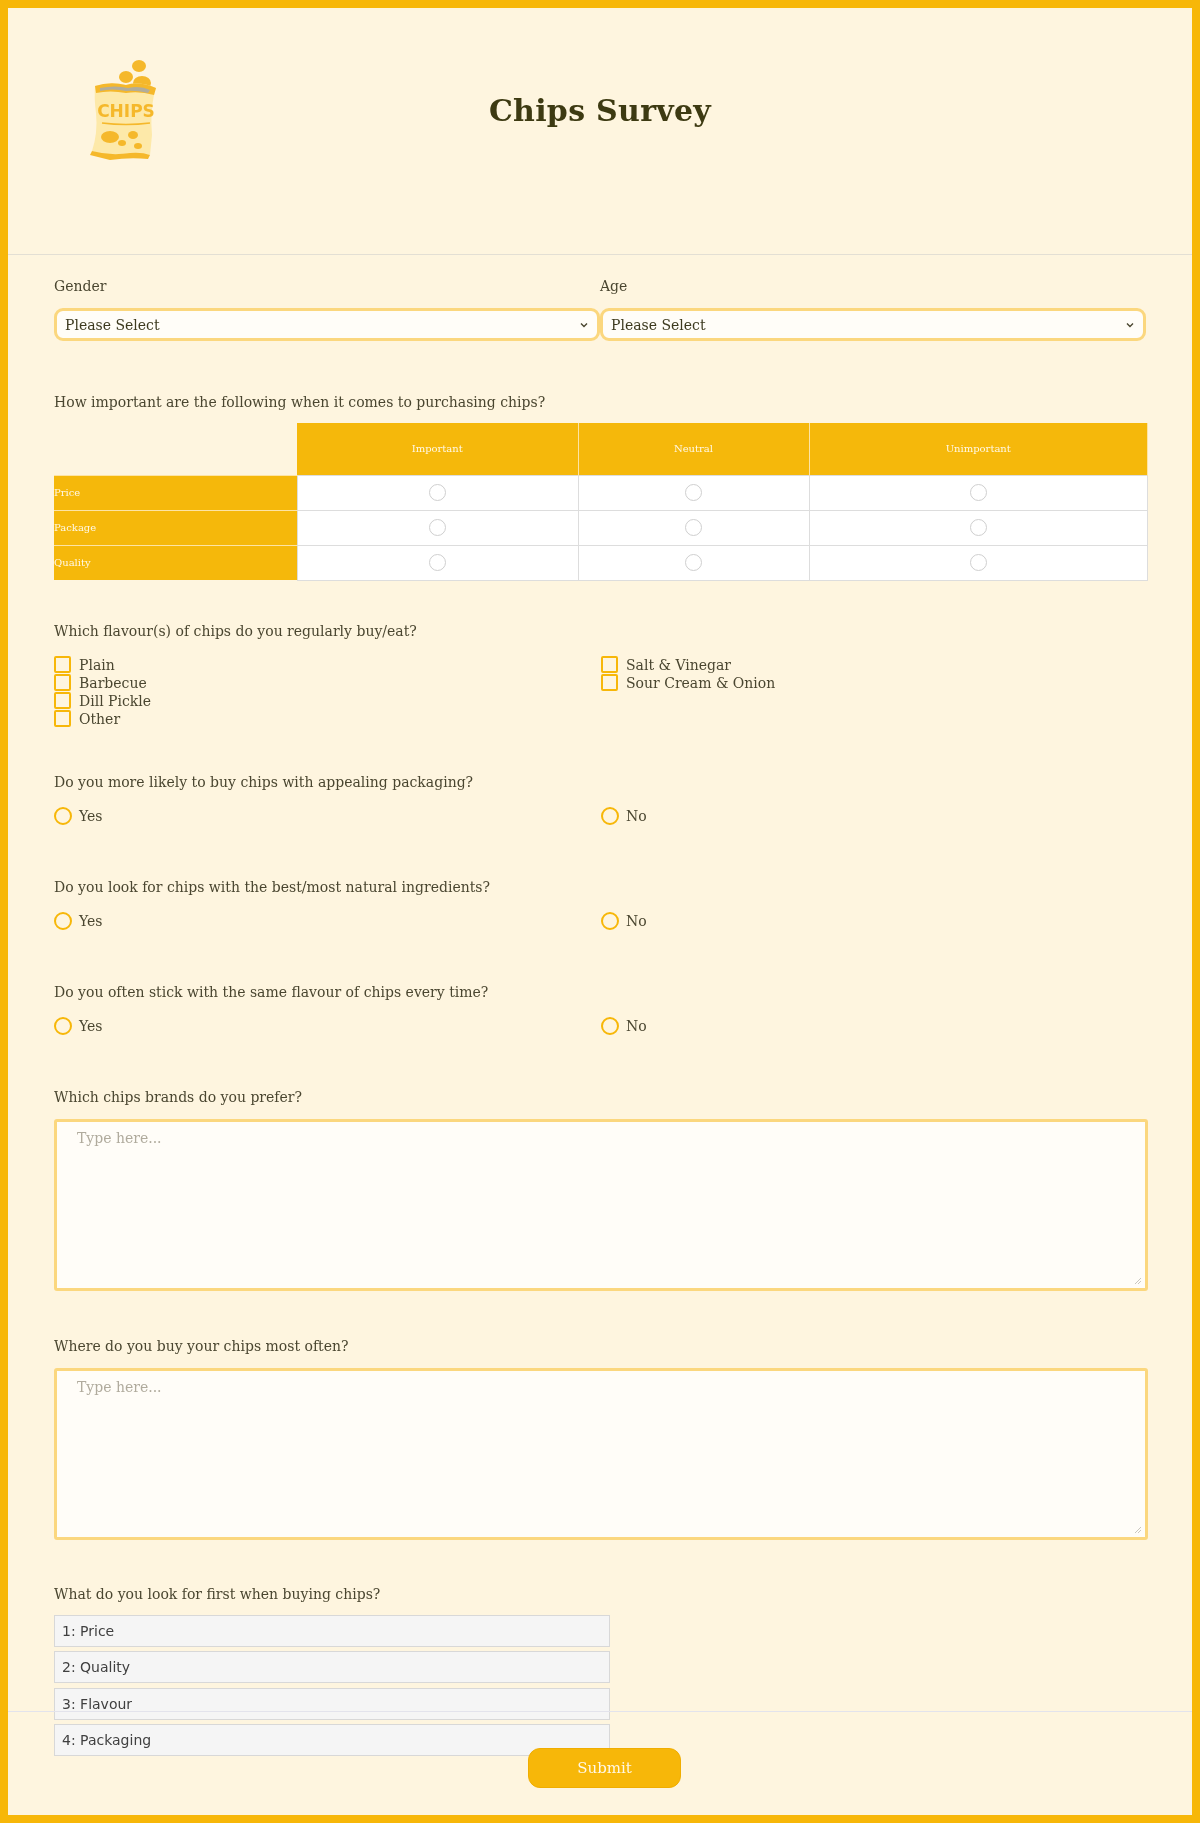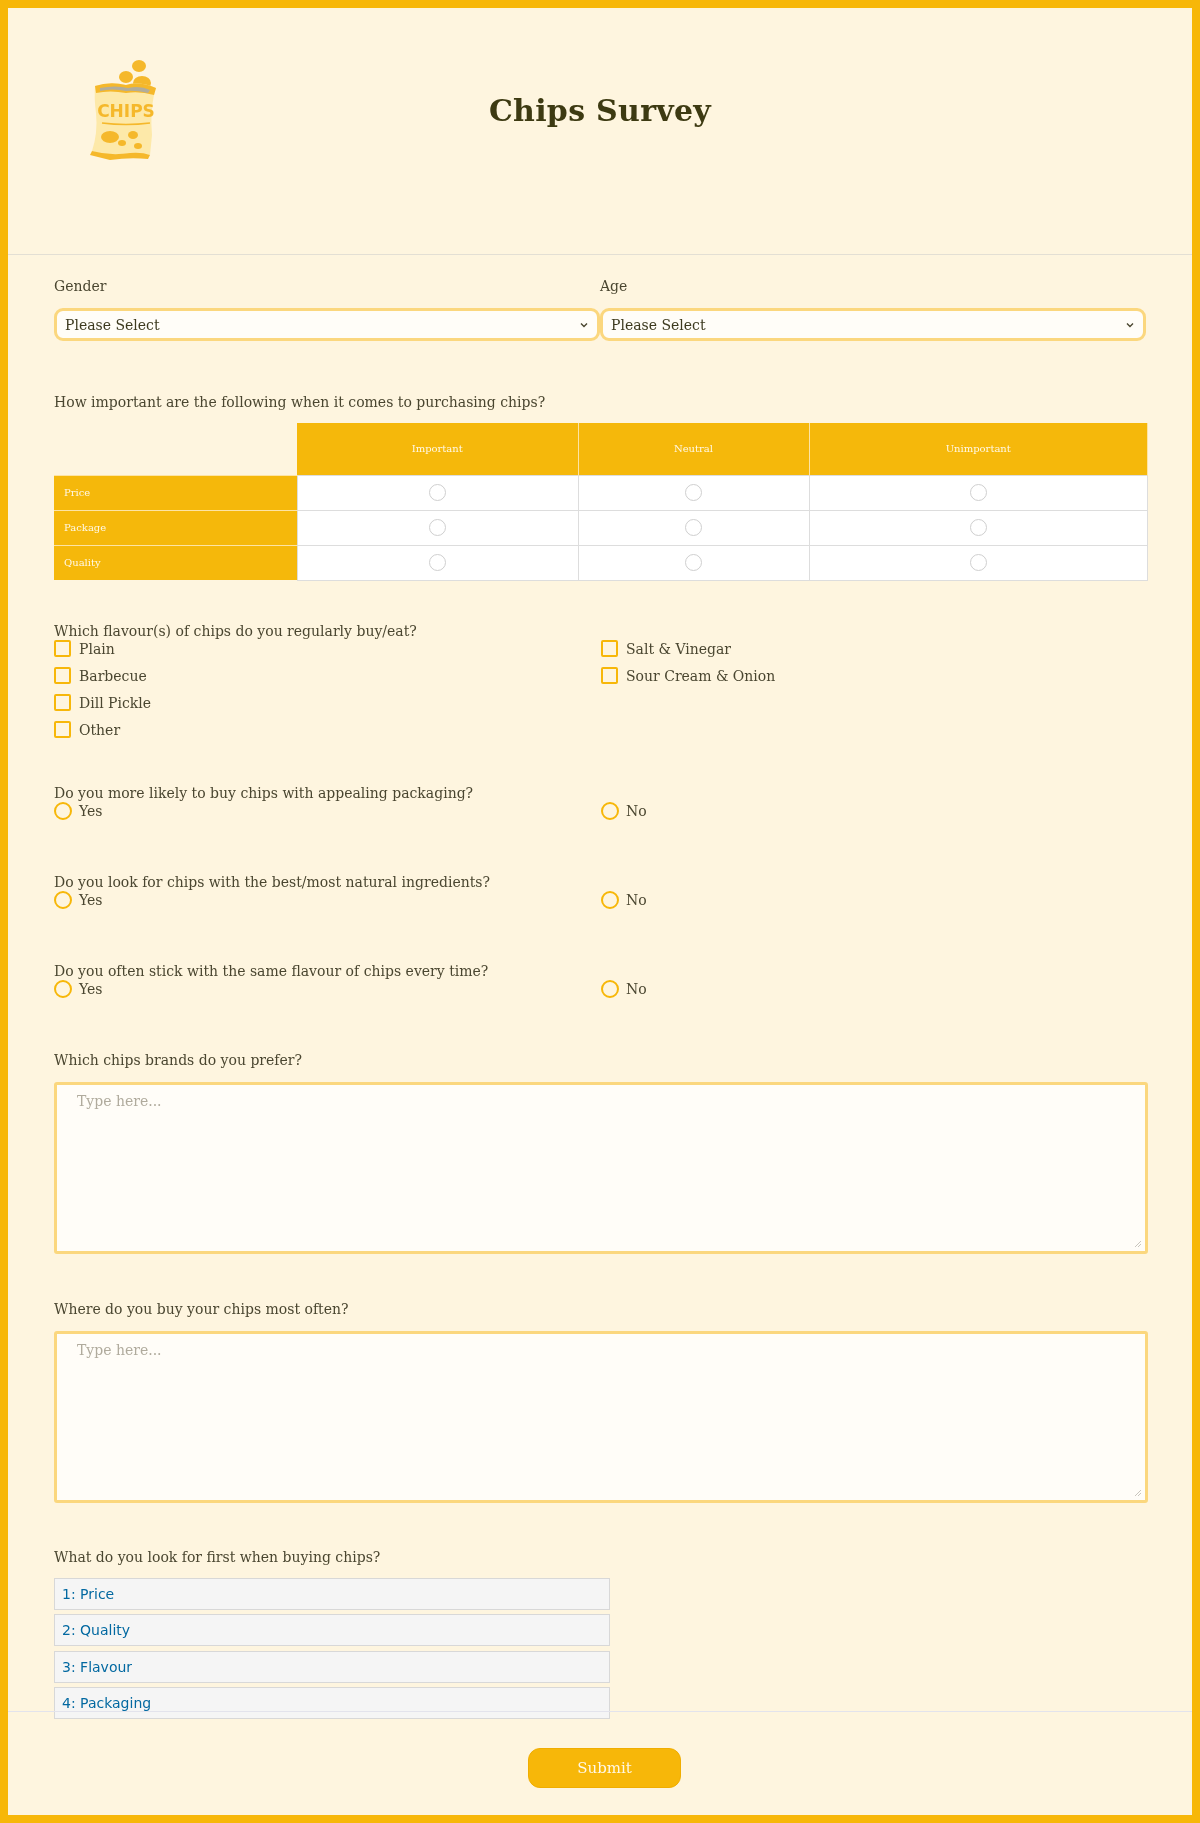--- a/index.html
+++ b/index.html
@@ -69,45 +69,43 @@
       background: #f5b80b;
       color: #fff8e6;
       font-weight: normal;
       height: 52px;
       border-right: 1px solid #fde4a4;
     }
     table.matrix th.empty { background: transparent; border: none; width: 243px; }
     table.matrix td.rowlabel {
       background: #f5b80b;
       color: #fff8e6;
-      padding-left: 10px;
       height: 35px;
       width: 243px;
       border-top: 1px solid #fde4a4;
     }
     table.matrix td.cell {
       background: #ffffff;
       border: 1px solid #dddddd;
       text-align: center;
       height: 35px;
     }
     .mradio {
       display: inline-block;
       width: 17px; height: 17px;
       border-radius: 50%;
       border: 1px solid #cfcfcf;
       vertical-align: middle;
       cursor: pointer;
     }
     .section { margin-top: 40px; }
     .opts {
-      margin-top: 0;
+      margin-top: 16px;
       display: grid;
       grid-template-columns: 547px 547px;
-      row-gap: 9px;
     }
     .opt { display: flex; align-items: center; font-size: 14px; color: #4a4630; height: 18px; cursor: pointer; }
     .cbox {
       width: 17px; height: 17px;
       border: 2px solid #f7b709;
       border-radius: 2px;
       margin-right: 8px;
       flex: 0 0 auto;
     }
     .rad {
@@ -139,21 +137,21 @@
     .rank-item {
       height: 32px;
       background: #f5f5f5;
       border: 1px solid #d8d8d8;
       margin-bottom: 4.5px;
       display: flex;
       align-items: center;
       padding-left: 7px;
       font-family: "DejaVu Sans", "Liberation Sans", sans-serif;
       font-size: 14px;
-      color: #0369a1;
+      color: #404040;
       cursor: grab;
     }
     .footer {
       position: absolute;
       left: 0; right: 0;
       top: 1703px;
       border-top: 1px solid #e3e3ec;
       height: 104px;
     }
     .submit {

